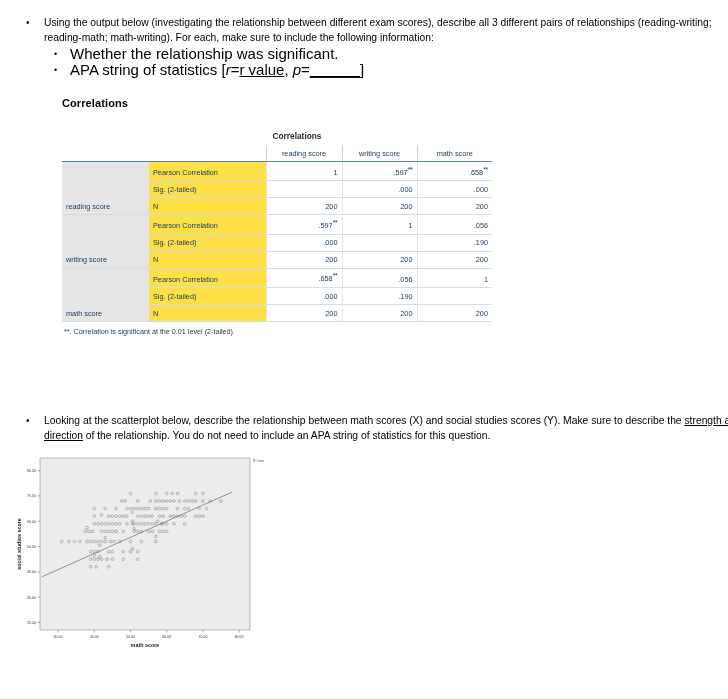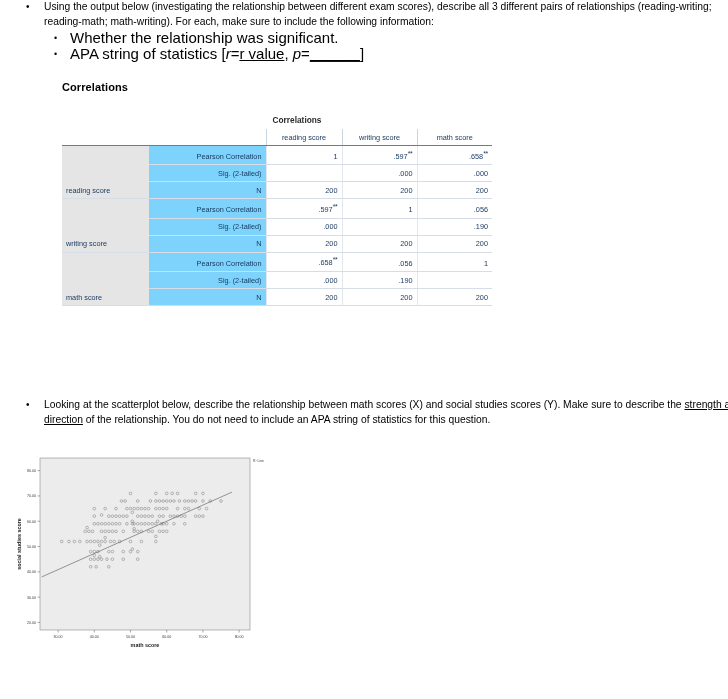--- a/index.html
+++ b/index.html
@@ -6,21 +6,21 @@
   body{
     width:728px;height:699px;
     background:#ffffff;
     font-family:"Liberation Sans", sans-serif;
     color:#000000;
     overflow:hidden;
     position:relative;
   }
 
   
-  .qblock{padding:0 14px 0 14px;}
+  .qblock{padding:16px 14px 0 14px;}
   ul.l1{list-style:none;margin:0;padding:0;}
   ul.l1 > li{
     position:relative;padding-left:30px;margin:0 0 2px 0;
     font-size:10.3px;line-height:14.6px;
   }
   ul.l1 > li:before{
     content:"\2022";position:absolute;left:12px;top:0;font-size:10px;
   }
   ul.l2{list-style:none;margin:2px 0 0 0;padding:0;}
   ul.l2 > li{
@@ -60,21 +60,21 @@
   }
   table.corr thead th{
     text-align:center;border-bottom:1.1px solid #5b7fa6;
     color:#17375e;font-size:7.3px;
   }
   table.corr thead th.blank{border-bottom:1.1px solid #5b7fa6;}
   table.corr thead th.sep{border-left:1px solid #c6d3e0;}
 
   table.corr tbody td{border-bottom:.8px solid #d6dde6;}
   td.rowhdr{background:#e5e5e5;color:#17375e;text-align:left;border-bottom:0;}
-  td.stat{background:#7dd3fc;color:#17375e;text-align:right;}
+  td.stat{background:#fde047;color:#17375e;text-align:left;}
   td.num{text-align:right;color:#17375e;}
   td.num.sep{border-left:1px solid #e2e7ee;}
   tr.grpstart td{border-top:1.1px solid #8fa8c1;}
   tr.last td{border-bottom:1.3px solid #5b7fa6;}
   sup.star{font-size:7px;vertical-align:super;letter-spacing:-.3px;}
   .tbl-foot{font-size:7.2px;color:#17375e;margin:5px 0 0 2px;}
 
   
   .chart-outer{position:absolute;left:14px;top:452px;width:250px;height:215px;}
   .chart-svg{display:block;}
@@ -175,20 +175,21 @@
           </tr>
           <tr class=" last">
             <td class="stat">N</td>
             <td class="num sep">200</td>
             <td class="num sep">200</td>
             <td class="num sep">200</td>
           </tr>
         </tbody>
     </table>
 
+    <div class="tbl-foot">**. Correlation is significant at the 0.01 level (2-tailed).</div>
   </div>
 </div>
 
 <div class="qblock" style="position:absolute;left:0;top:398px;">
   <ul class="l1">
     <li style="width:700px;"><span>Looking at the scatterplot below, describe the relationship between math scores (X) and social studies scores (Y). Make sure to describe the </span><span class="u">strength and direction</span><span> of the relationship. You do not need to include an APA string of statistics for this question.</span></li>
   </ul>
 </div>
 
 <div class="chart-outer">

